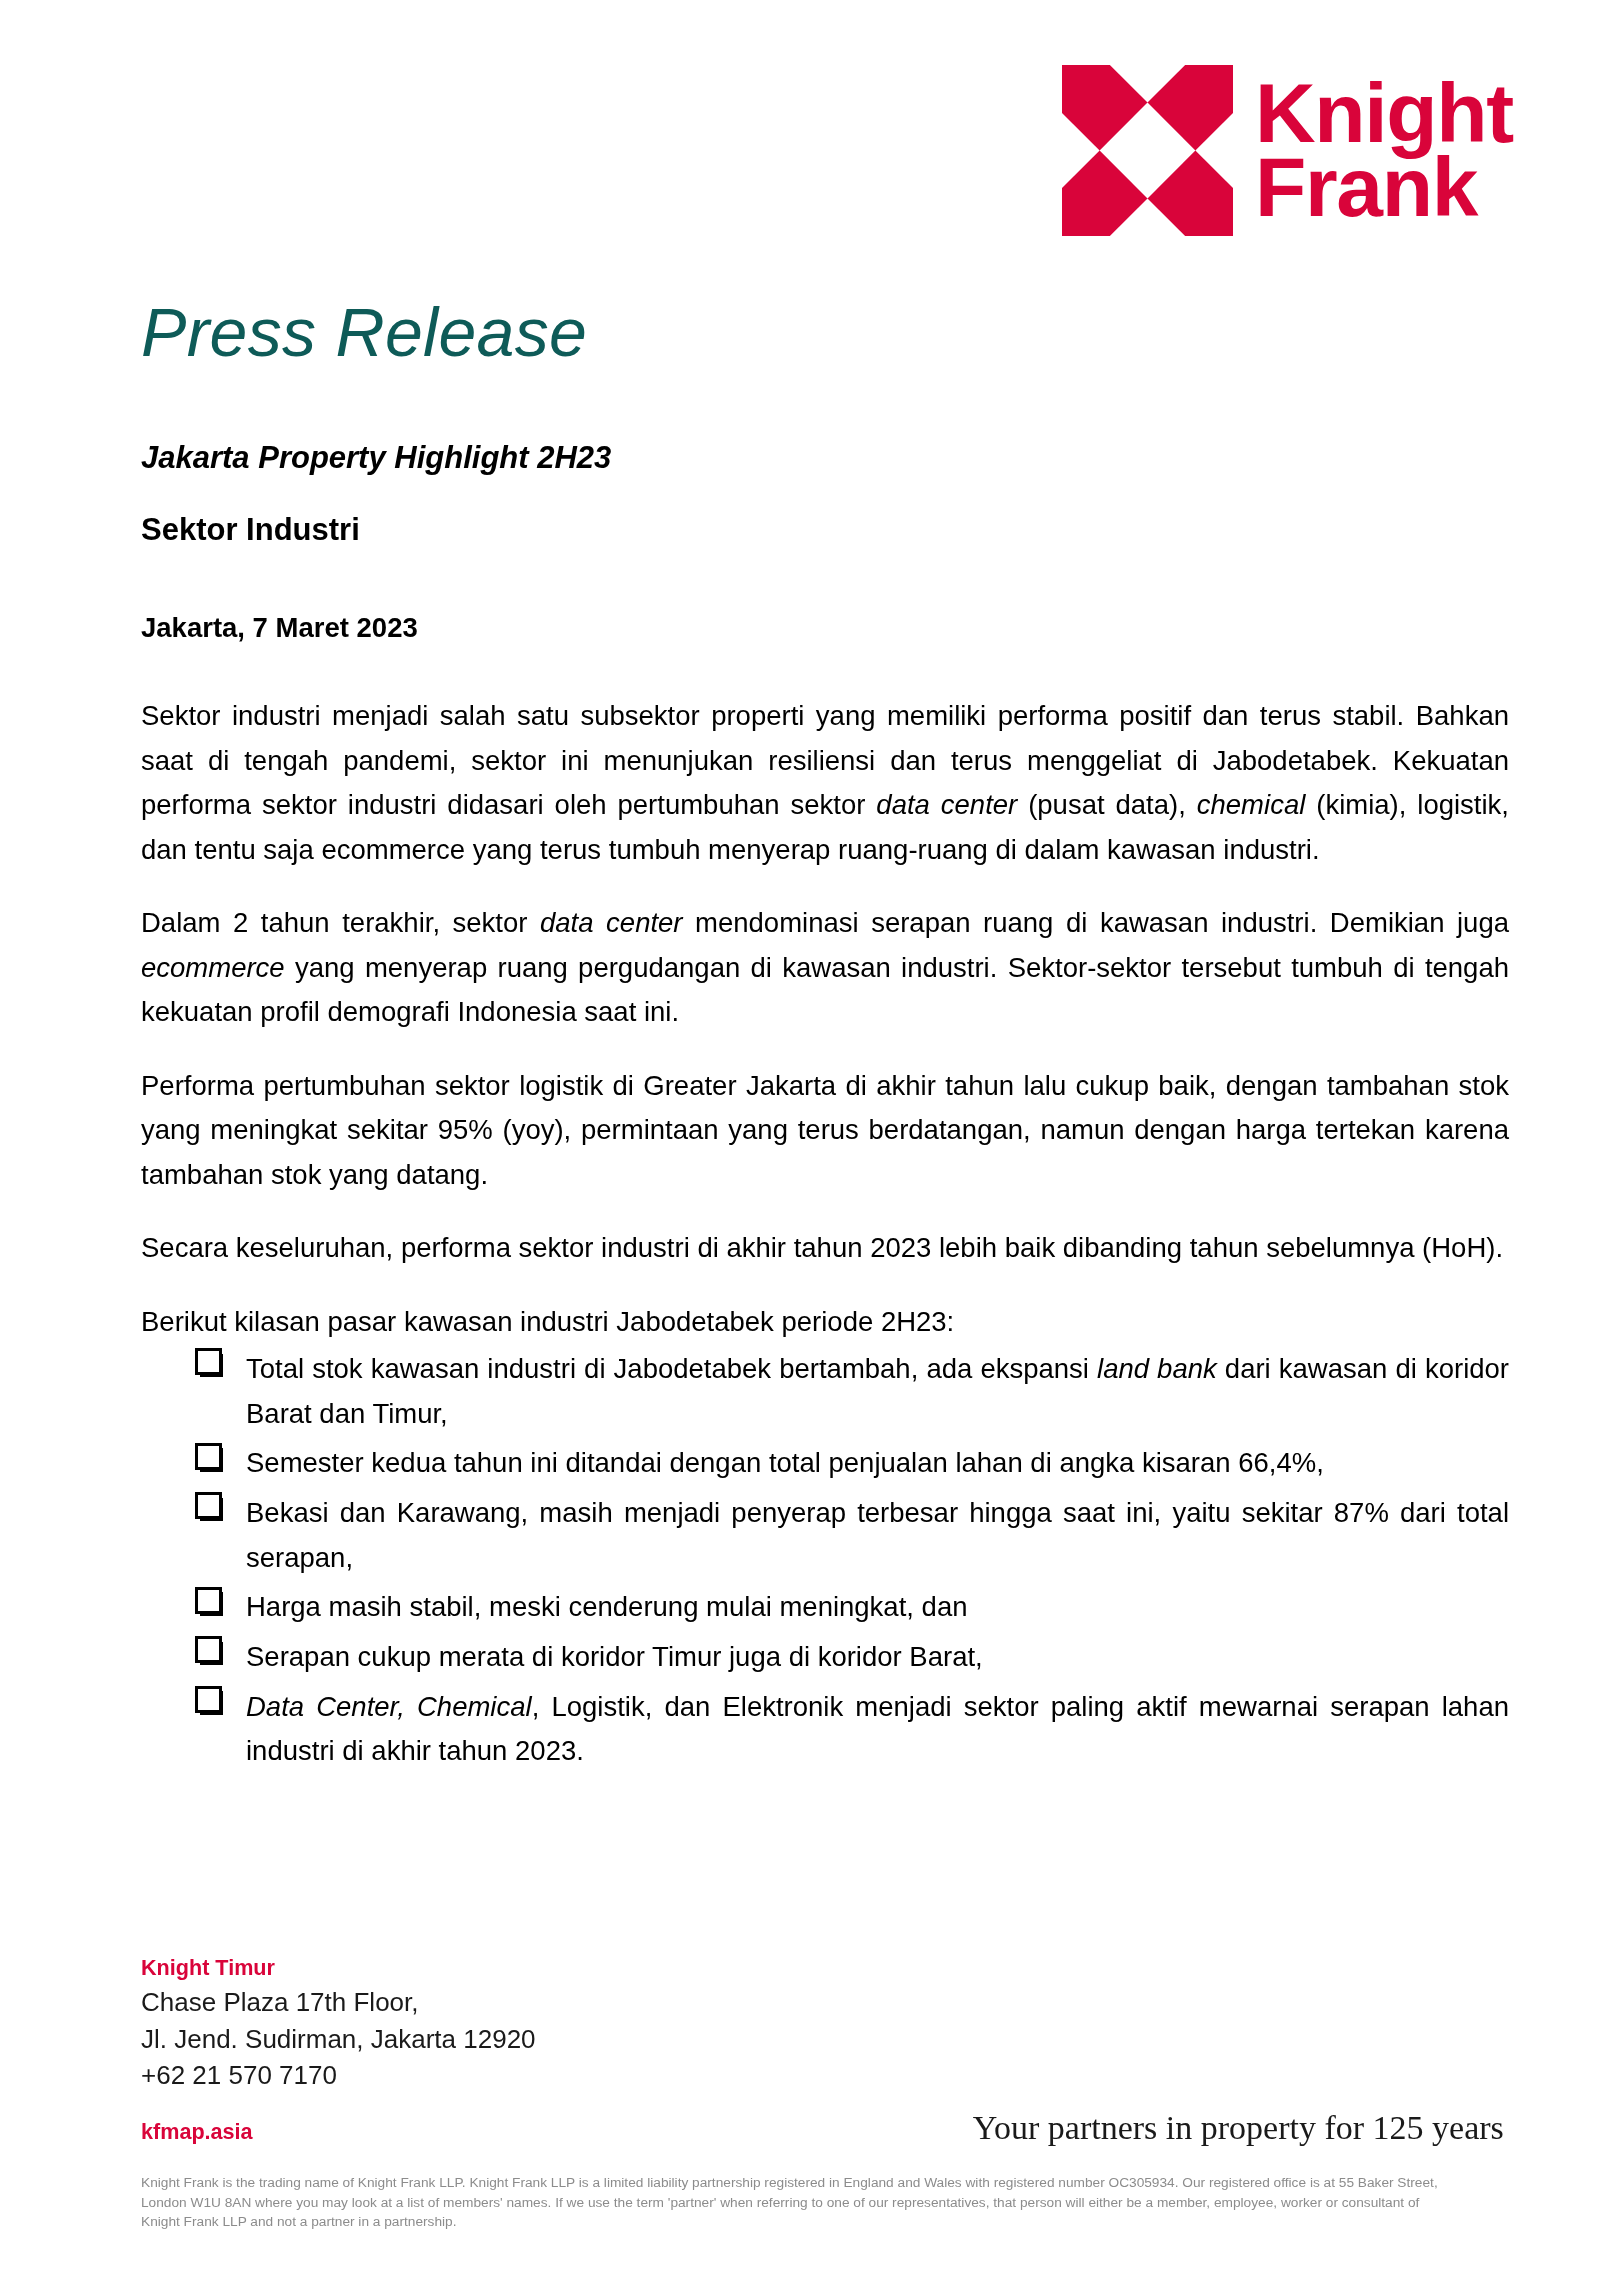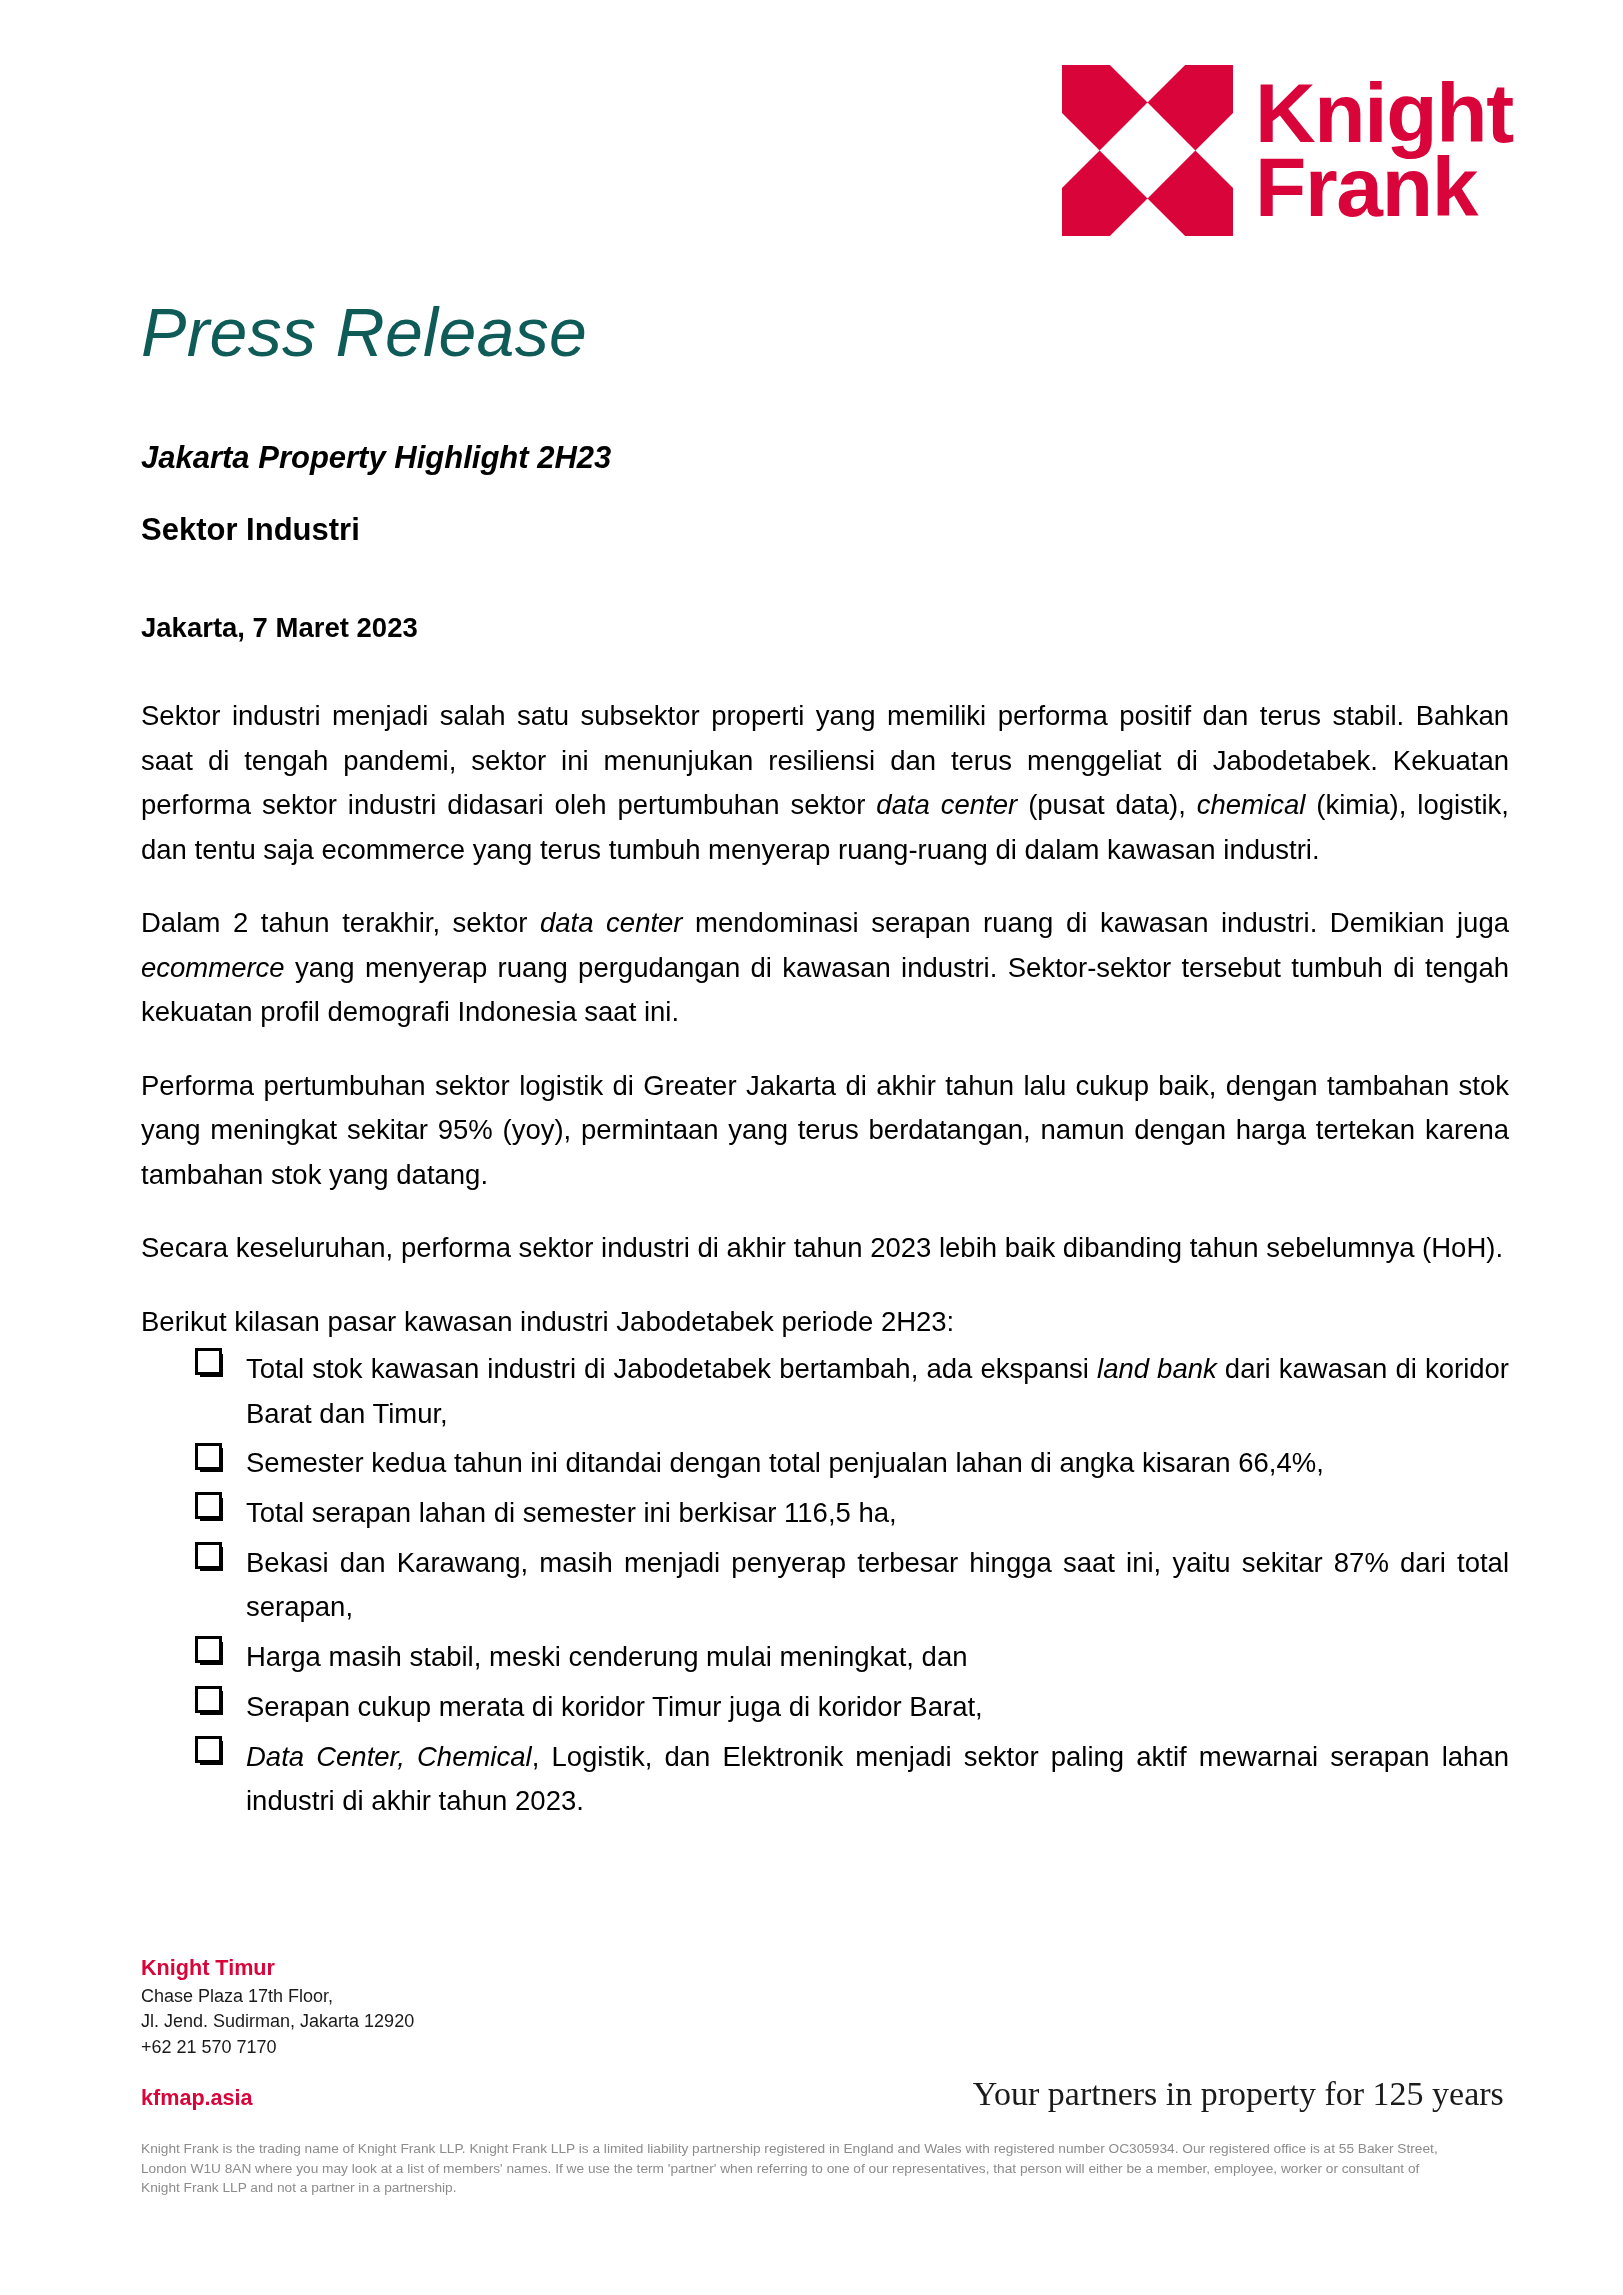--- a/index.html
+++ b/index.html
@@ -161,21 +161,21 @@
     top: 1953px;
     width: 1368px;
   }
   .footer-company {
     font-size: 21.6px;
     font-weight: bold;
     color: #D9043A;
     line-height: 1.42;
   }
   .footer-addr {
-    font-size: 18px;
+    font-size: 26px;
     color: #1a1a1a;
     line-height: 1.42;
   }
   .footer-site-row {
     display: flex;
     align-items: baseline;
     justify-content: space-between;
     margin-top: 14.4px;
     gap: 27px;
   }
@@ -247,27 +247,20 @@
           <span class="sq-shadow"></span>
             <span class="sq-face"></span>
         </span>
         <span>Semester kedua tahun ini ditandai dengan total penjualan lahan di angka kisaran 66,4%,</span>
       </li>
       <li>
         <span class="bullet-marker">
           <span class="sq-shadow"></span>
             <span class="sq-face"></span>
         </span>
-        <span>Total serapan lahan di semester ini berkisar 116,5 ha,</span>
-      </li>
-      <li>
-        <span class="bullet-marker">
-          <span class="sq-shadow"></span>
-            <span class="sq-face"></span>
-        </span>
         <span>Bekasi dan Karawang, masih menjadi penyerap terbesar hingga saat ini, yaitu sekitar 87% dari total serapan,</span>
       </li>
       <li>
         <span class="bullet-marker">
           <span class="sq-shadow"></span>
             <span class="sq-face"></span>
         </span>
         <span>Harga masih stabil, meski cenderung mulai meningkat, dan</span>
       </li>
       <li>

